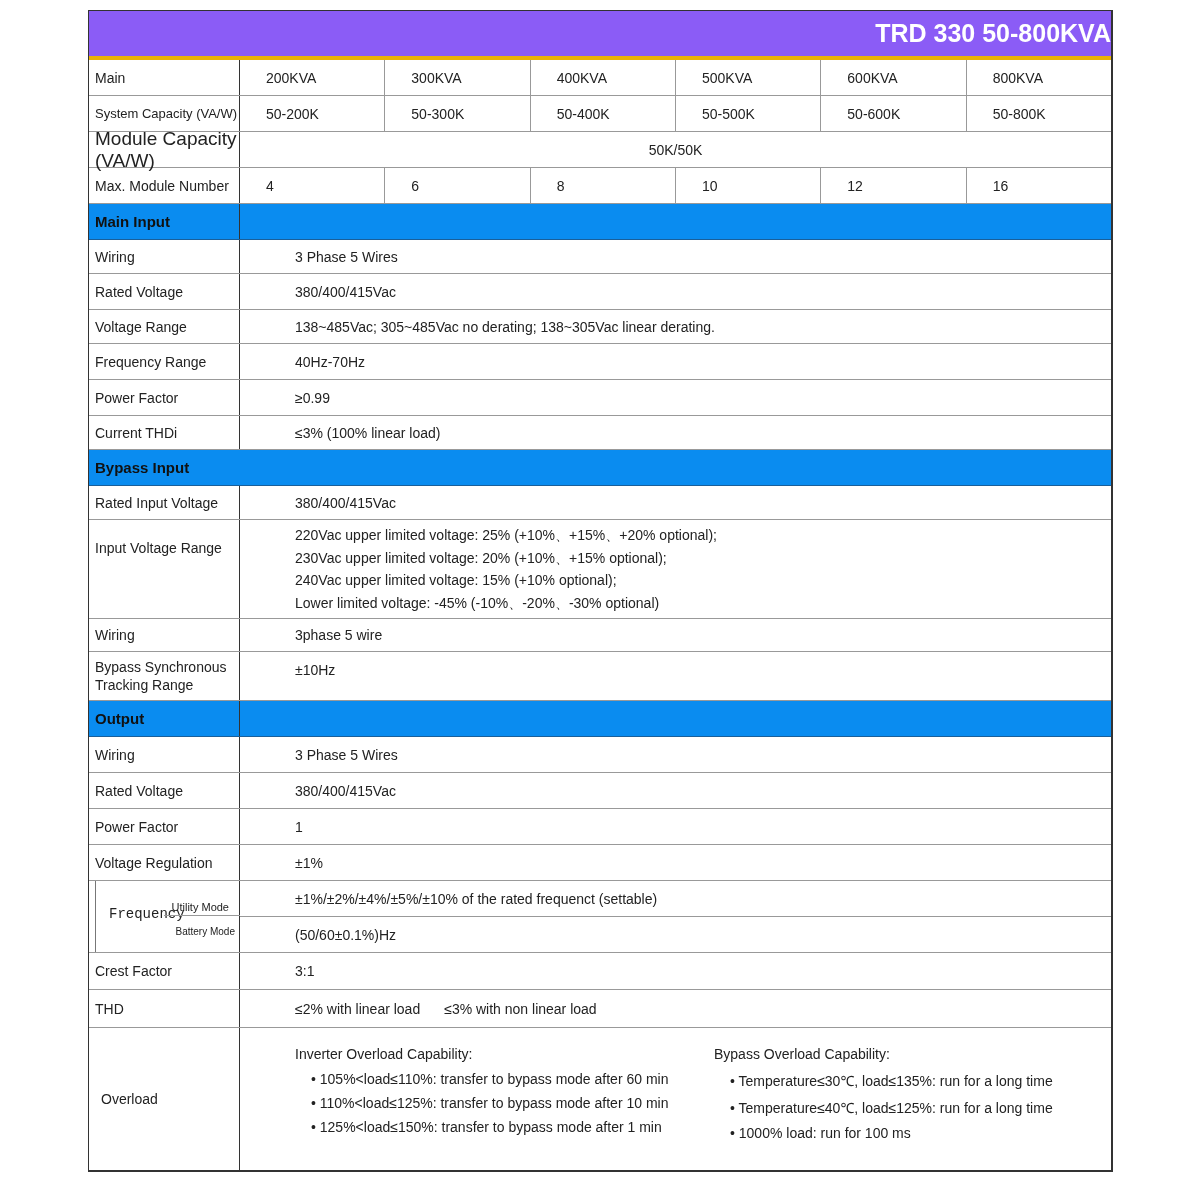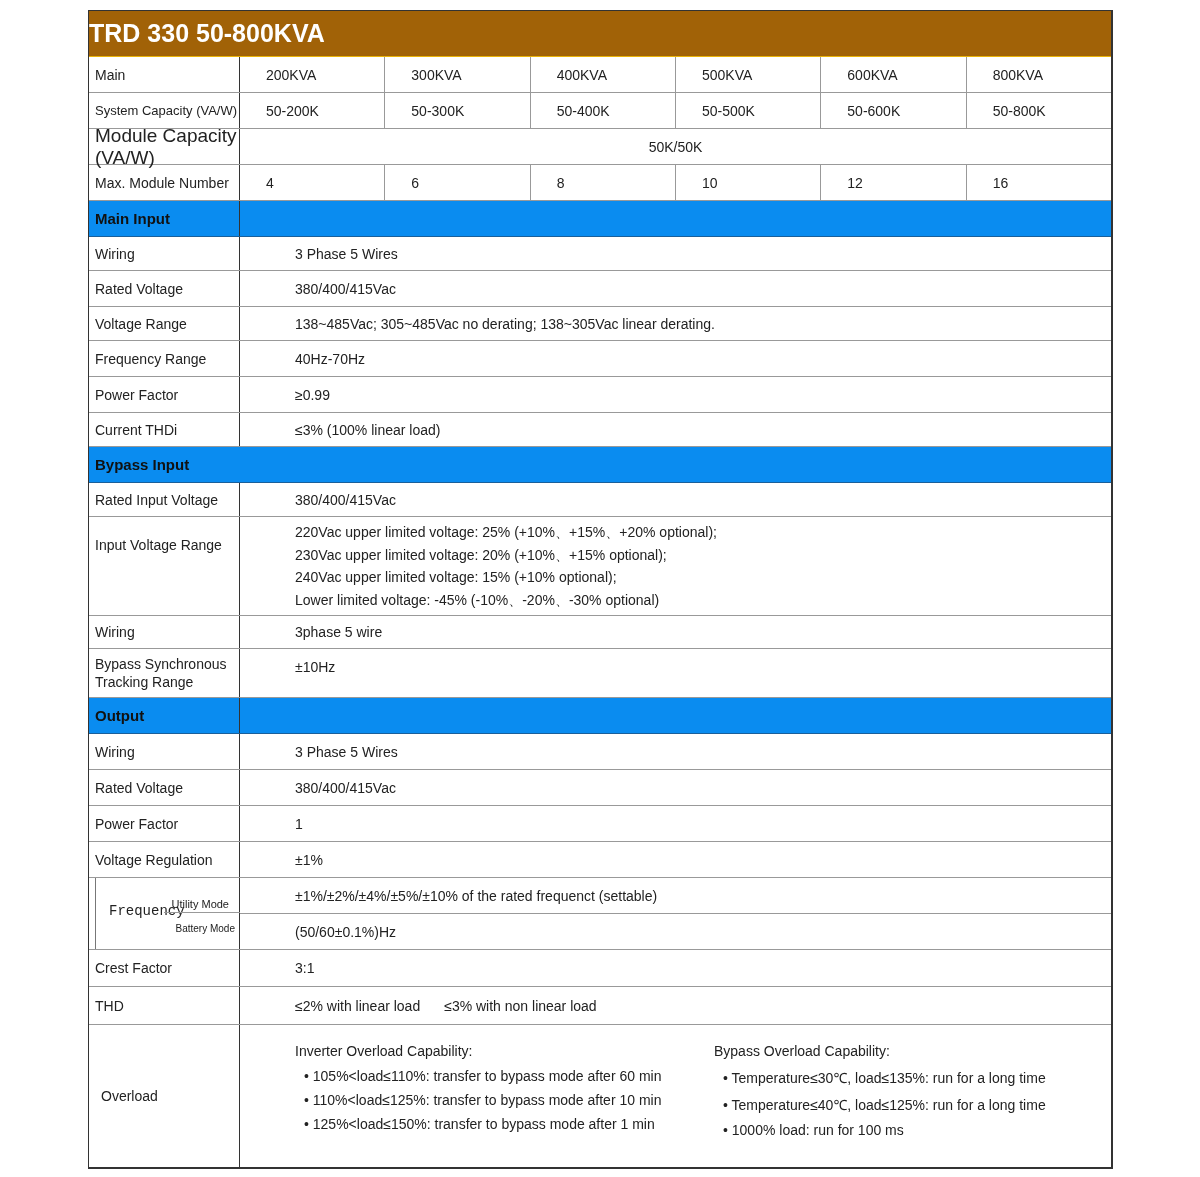--- a/index.html
+++ b/index.html
@@ -1,18 +1,18 @@
 <!DOCTYPE html>
 <html><head>
 <meta charset="utf-8">
 <style>
   html, body { margin:0; padding:0; background:#ffffff; }
   body { width:1200px; height:1177px; position:relative; font-family:"Liberation Sans", sans-serif; color:#222; font-size:14px; }
   .sheet { position:absolute; left:88px; top:10px; width:1022px; border:1px solid #333; border-right:2px solid #333; border-bottom:2px solid #333; box-sizing:content-box; }
-  .title { height:45px; background:#a16207; color:#fff; font-weight:bold; font-size:25px; text-align:left; line-height:45px; border-bottom:1px solid #eab308; }
+  .title { height:45px; background:#8b5cf6; color:#fff; font-weight:bold; font-size:25px; text-align:right; line-height:45px; border-bottom:4px solid #eab308; }
   .row { display:flex; border-bottom:1px solid #999; position:relative; }
   .row:last-child { border-bottom:none; }
   .lab { width:151px; border-right:1px solid #333; padding-left:6px; box-sizing:border-box; display:flex; align-items:center; flex-shrink:0; }
   .val { flex:1; display:flex; align-items:center; padding-left:55px; box-sizing:border-box; }
   .cells { flex:1; display:flex; }
   .cell { flex:1; border-left:1px solid #999; display:flex; align-items:center; padding-left:26px; box-sizing:border-box; }
   .cell:first-child { border-left:none; }
   .section { background:#0a8cf0; height:35px; border-bottom:1px solid #1a5f9a; display:flex; }
   .section .lab { color:#111; font-weight:bold; font-size:15px; }
   .multi { flex-direction:column; align-items:flex-start; justify-content:center; line-height:22.5px; }
@@ -22,21 +22,21 @@
   .freq-main { position:absolute; left:20px; top:25px;font-family:Liberation Mono, monospace; }
   .freq-line { position:absolute; left:75px; top:34px; width:76px; border-top:1px solid #999; }
   .freq-sub1 { position:absolute; right:10px; top:20px; font-size:11px; }
   .freq-sub2 { position:absolute; right:4px; top:45px; font-size:10px; }
   .freq-vals { flex:1; }
   .freq-vals .r { height:35px; display:flex; align-items:center; padding-left:55px; }
   .freq-vals .r:first-child { border-bottom:1px solid #999; }
   .ov-wrap { flex:1; display:flex; padding-left:55px; padding-top:18px; }
   .ov-col { width:419px; }
   .ov-col h4 { margin:0 0 9px 0; font-weight:normal; font-size:14px; }
-  .ov-col p { margin:0 0 8px 9px; font-size:14px; }
+  .ov-col p { margin:0 0 8px 16px; font-size:14px; }
 </style>
 </head>
 <body>
 
 <div class="sheet">
   <div class="title">TRD 330 50-800KVA</div>
 
   <div class="row" style="height:35px">
     <div class="lab">Main</div>
     <div class="cells">

